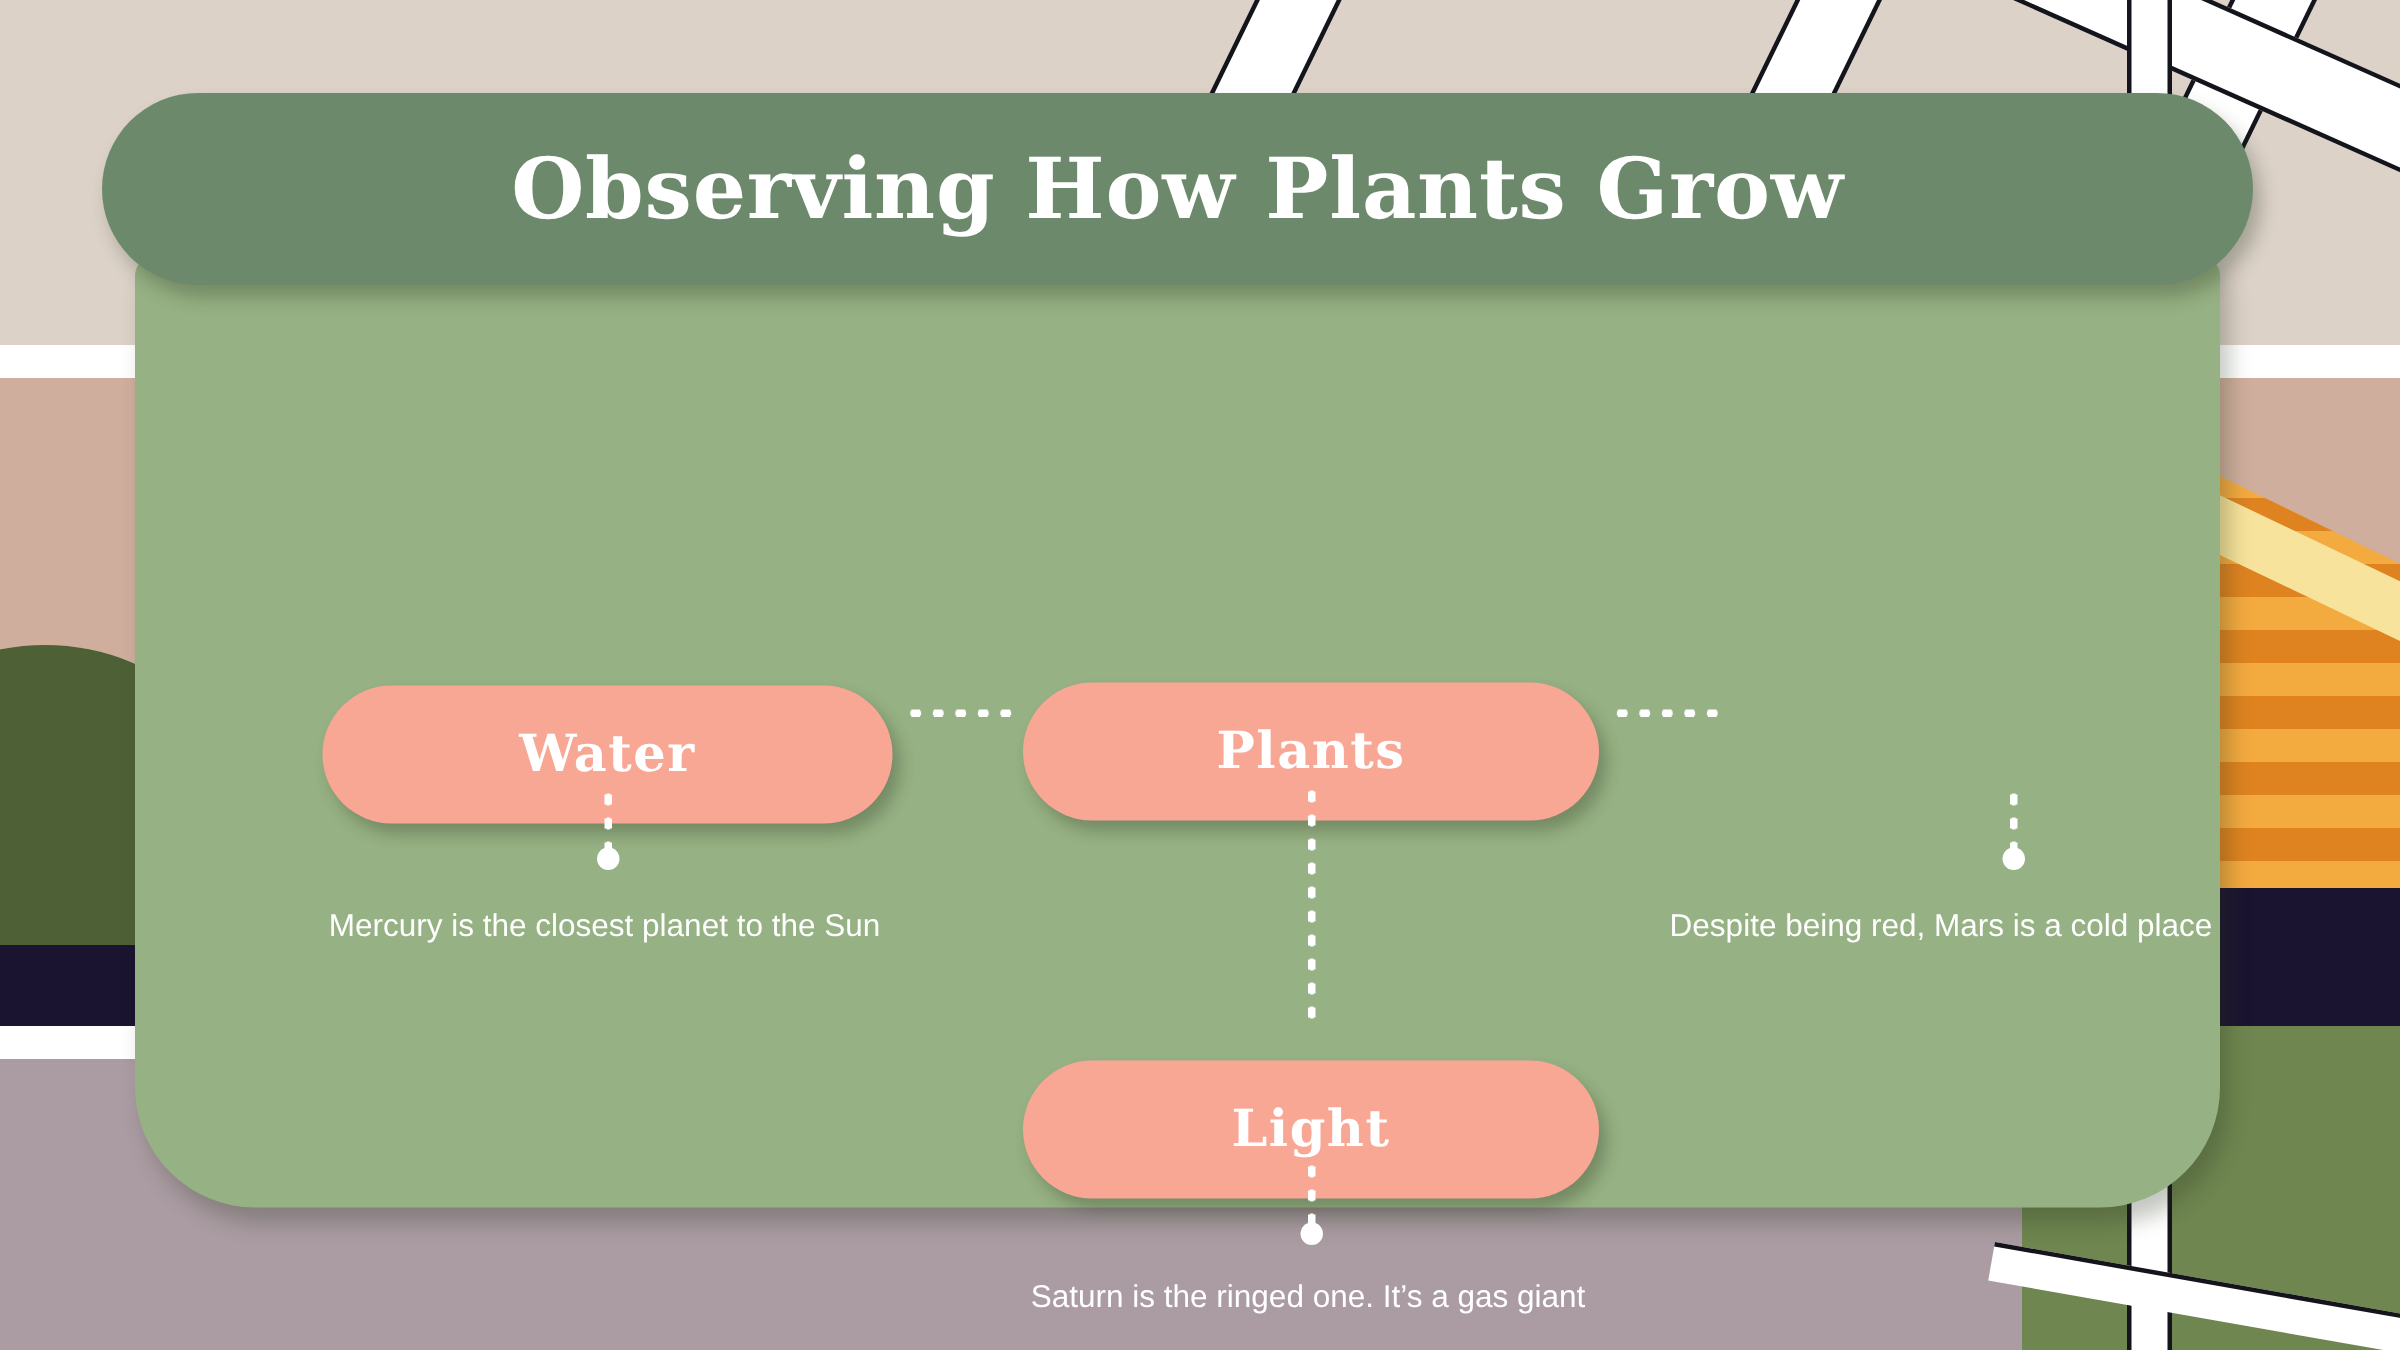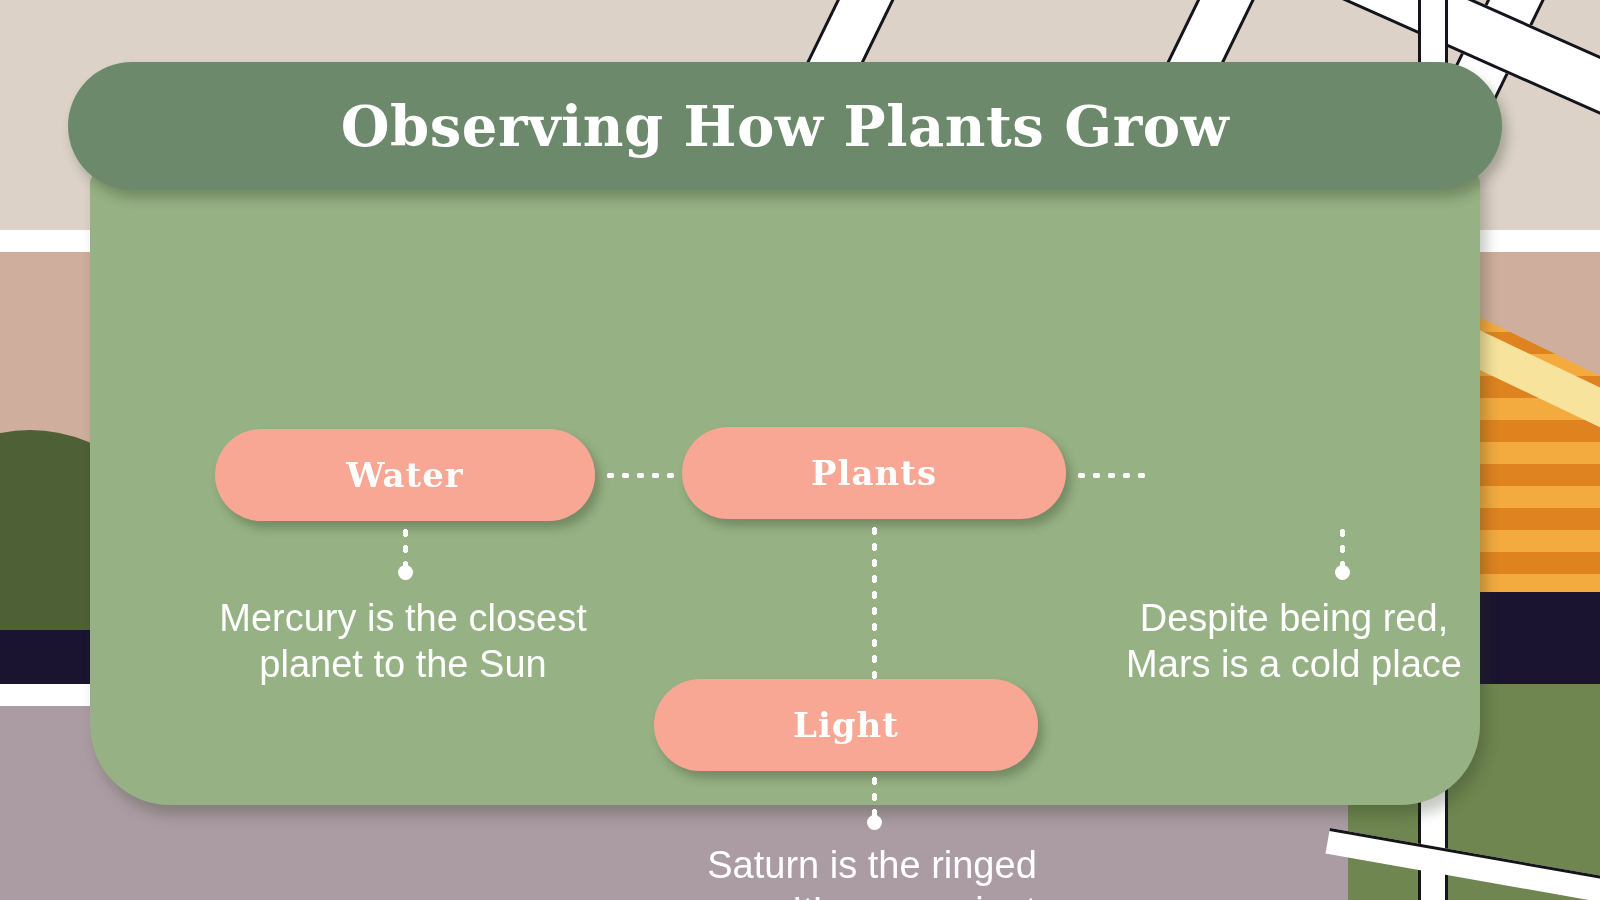--- a/index.html
+++ b/index.html
@@ -116,33 +116,33 @@
   #title .w1 { color:#FFFFFF;margin-top:18px; }
   #title .w2 { color:#ffffff; }
 
   
   .pill {
     position:absolute;
     height:92px;
     background:#F9A795;
     border-radius:46px;
     box-shadow:5px 7px 10px rgba(40,50,30,.30);
-    display:flex; align-items:center; justify-content:center;
+    display:flex; align-items:center; justify-content:center;margin-top:28px;
   }
   .pill-label {
     font-family:"DejaVu Serif", serif;
     font-weight:700;
     font-size:34px;
     color:#FFFFFF;
     letter-spacing:1px;
   }
   #pill-water     { left:125px;  top:259px; width:380px; }
   #pill-plants    { left:592px;  top:257px; width:384px; }
   #pill-nutrients { left:1062px; top:259px; width:380px; }
-  #pill-light     { left:564px;  top:509px; width:384px;align-items:center; }
+  #pill-light     { left:592px;  top:509px; width:384px;align-items:center; }
 
   
   .dot-h {
     position:absolute; height:5px;
     background-image:radial-gradient(circle, #FFFFFF 45%, transparent 46%);
     background-size:15px 5px; background-repeat:repeat-x;
   }
   #dot-h-1 { left:513px;  top:303px; width:72px; }
   #dot-h-2 { left:984px;  top:303px; width:72px; }
 
@@ -163,21 +163,21 @@
   #end-water     { left:308px;  top:395px; }
   #end-nutrients { left:1245px; top:395px; }
   #end-light     { left:777px;  top:645px; }
 
   
   .body-text {
     position:absolute;
     color:#FFFFFF;
     font-family:"Liberation Sans", sans-serif;
     font-weight:300;
-    font-size:38px;
+    font-size:21px;
     line-height:46px;
     text-align:center;
   }
   #txt-water     { left:113px;  top:425px; width:400px; }
   #txt-nutrients { left:1004px; top:425px; width:400px; }
   #txt-light     { left:582px;  top:672px; width:400px; }
 </style>
 </head>
 <body>
 

